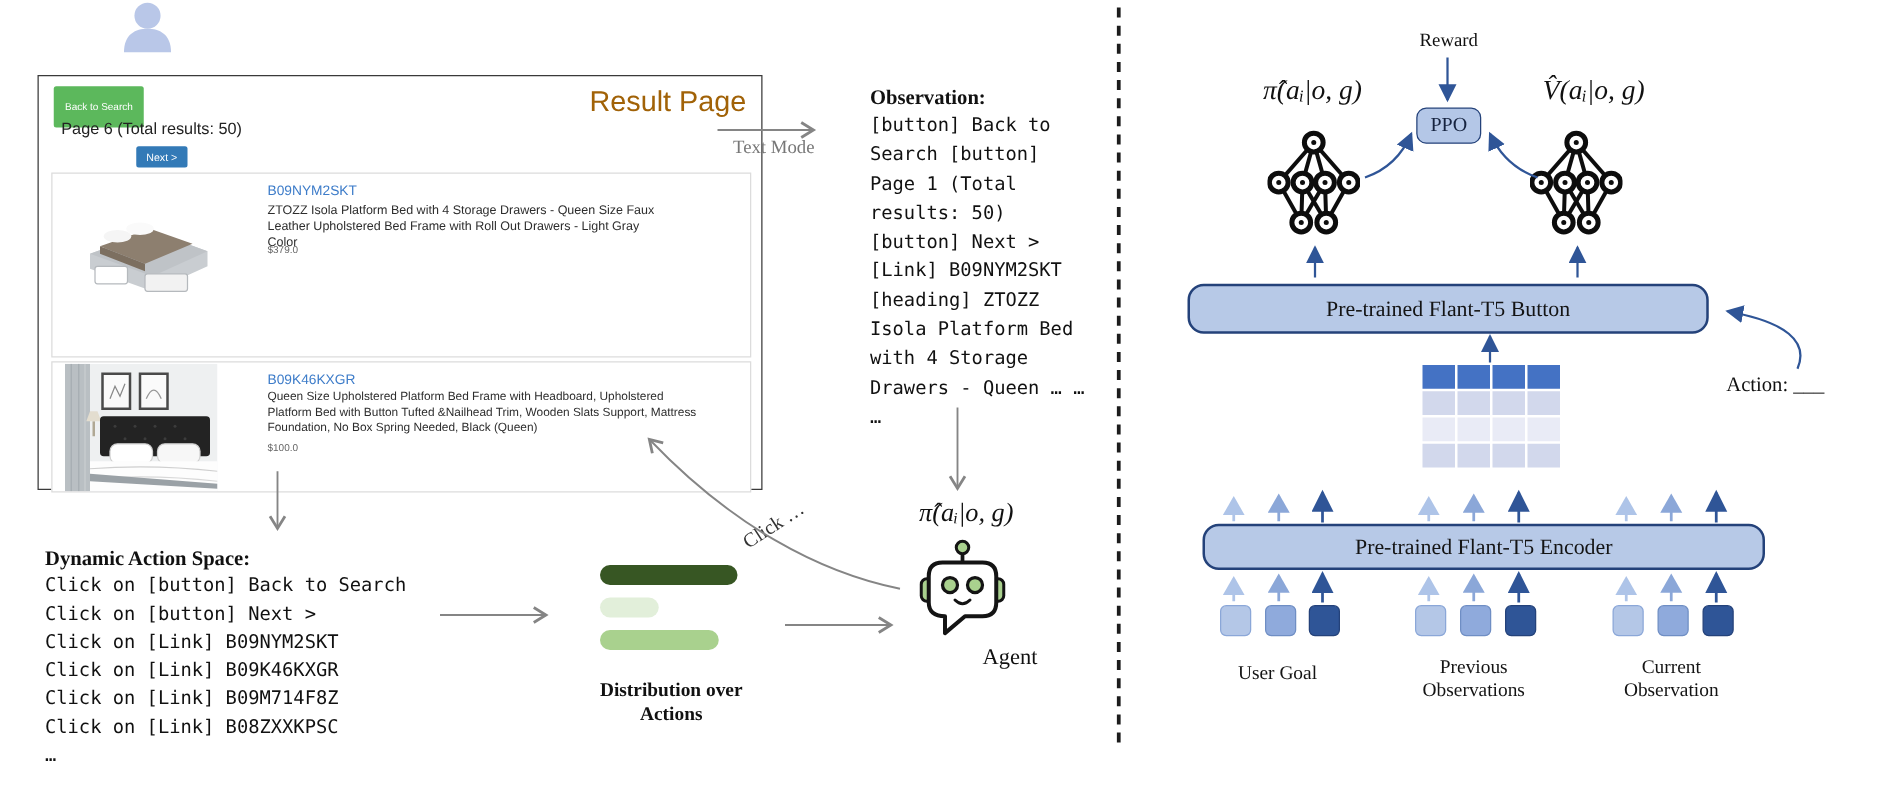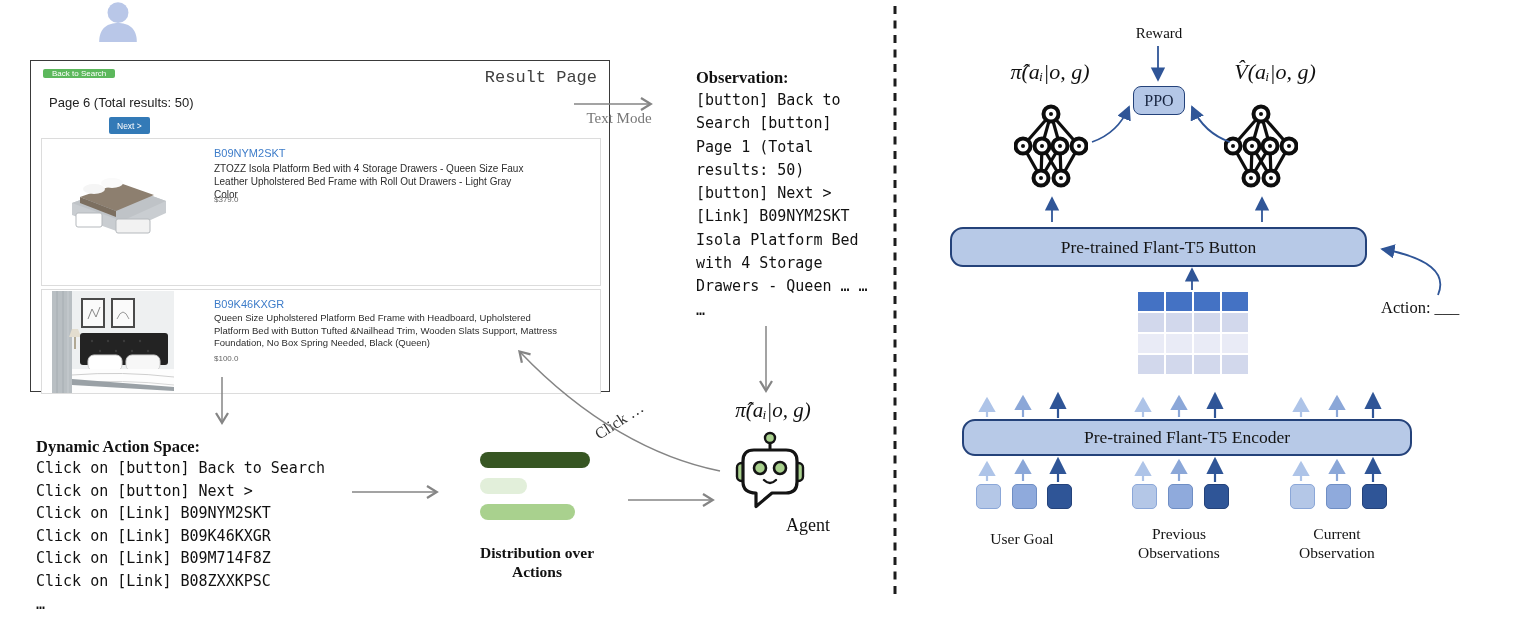--- a/index.html
+++ b/index.html
@@ -8,23 +8,23 @@
   .abs{position:absolute;}
   #arrow-layer{position:absolute;left:0;top:0;width:1521px;height:634px;pointer-events:none;z-index:6;}
 
   
   .goal-text{font-size:17px;color:#1a1a1a;}
   .goal-text b{font-weight:700;}
 
   
   #result-box{left:30px;top:60px;width:578px;height:330px;border:1.5px solid #3a3a3a;background:#fff;z-index:2;
               font-family:"Liberation Sans",sans-serif;}
-  .rp-title{position:absolute;right:12px;top:7px;font-family:Liberation Mono, monospace;font-size:17px;color:#404040;}
+  .rp-title{position:absolute;right:12px;top:7px;font-family:Liberation Sans, sans-serif;font-size:23px;color:#a16207;}
   .btn-green{position:absolute;left:12px;top:8px;background:#5cb85c;color:#fff;font-size:8px;
-             padding:0 9px;border-radius:2px;border:none;font-family:"Liberation Sans",sans-serif;}
+             padding:12px 9px;border-radius:2px;border:none;font-family:"Liberation Sans",sans-serif;}
   .page-info{position:absolute;left:18px;top:34px;font-size:13px;color:#222;}
   .btn-blue{position:absolute;left:78px;top:56px;background:#337ab7;color:#fff;font-size:8.5px;
             padding:3.5px 8px;border-radius:2px;border:none;font-family:"Liberation Sans",sans-serif;}
   .prod-card{position:absolute;left:10px;width:558px;background:#fff;border:1px solid #dcdcdc;}
   #card1{top:77px;height:146px;}
   #card2{top:228px;height:103px;}
   .prod-link{position:absolute;left:172px;top:8px;font-size:11px;color:#3d7cc9;text-decoration:none;}
   .prod-title{position:absolute;left:172px;color:#2d2d2d;}
   #title1{top:23px;width:312px;font-size:10px;line-height:13px;}
   #title2{top:22px;width:348px;font-size:9.5px;line-height:12.5px;}
@@ -155,20 +155,21 @@
   <div class="abs annot" id="text-mode">Text Mode</div>
 
   <div class="abs" id="obs">
     <div class="block-label">Observation:</div>
     <div class="mono">[button] Back to</div>
     <div class="mono">Search [button]</div>
     <div class="mono">Page 1 (Total</div>
     <div class="mono">results: 50)</div>
     <div class="mono">[button] Next &gt;</div>
     <div class="mono">[Link] B09NYM2SKT</div>
+    <div class="mono">[heading] ZTOZZ</div>
     <div class="mono">Isola Platform Bed</div>
     <div class="mono">with 4 Storage</div>
     <div class="mono">Drawers - Queen … …</div>
     <div class="mono">…</div>
   </div>
 
   <div class="abs" id="acts">
     <div class="block-label">Dynamic Action Space:</div>
     <div class="mono">Click on [button] Back to Search</div>
     <div class="mono">Click on [button] Next &gt;</div>

